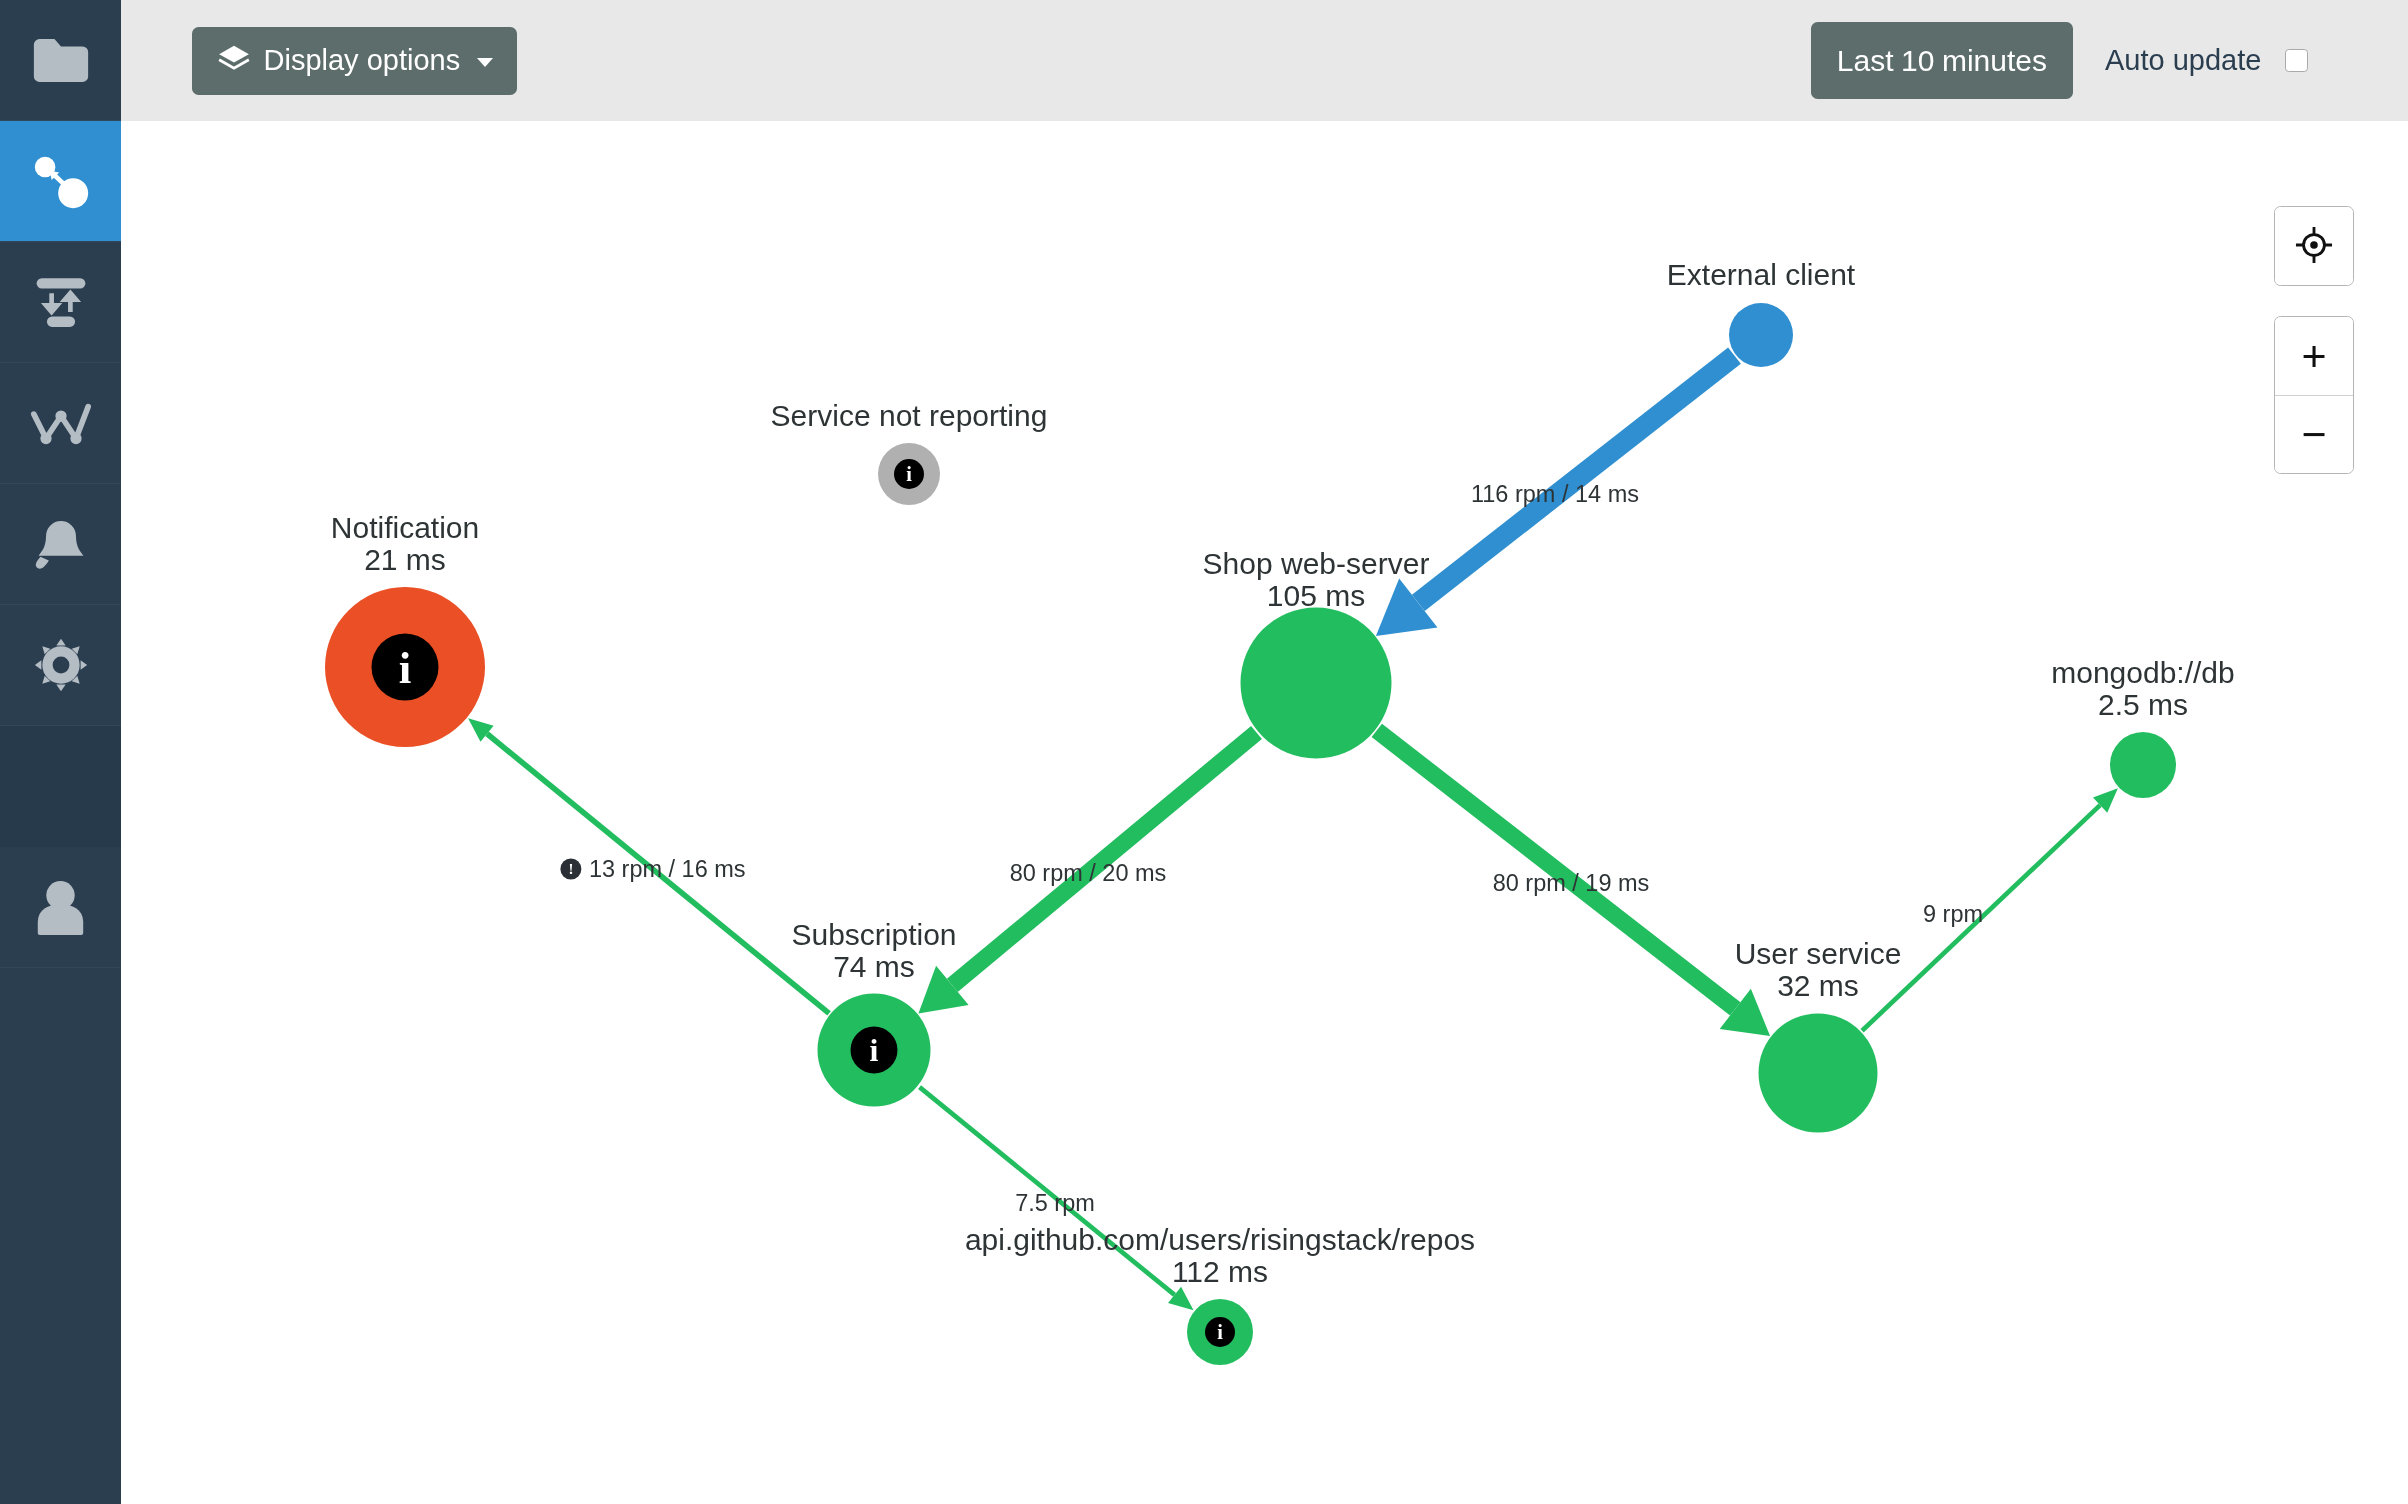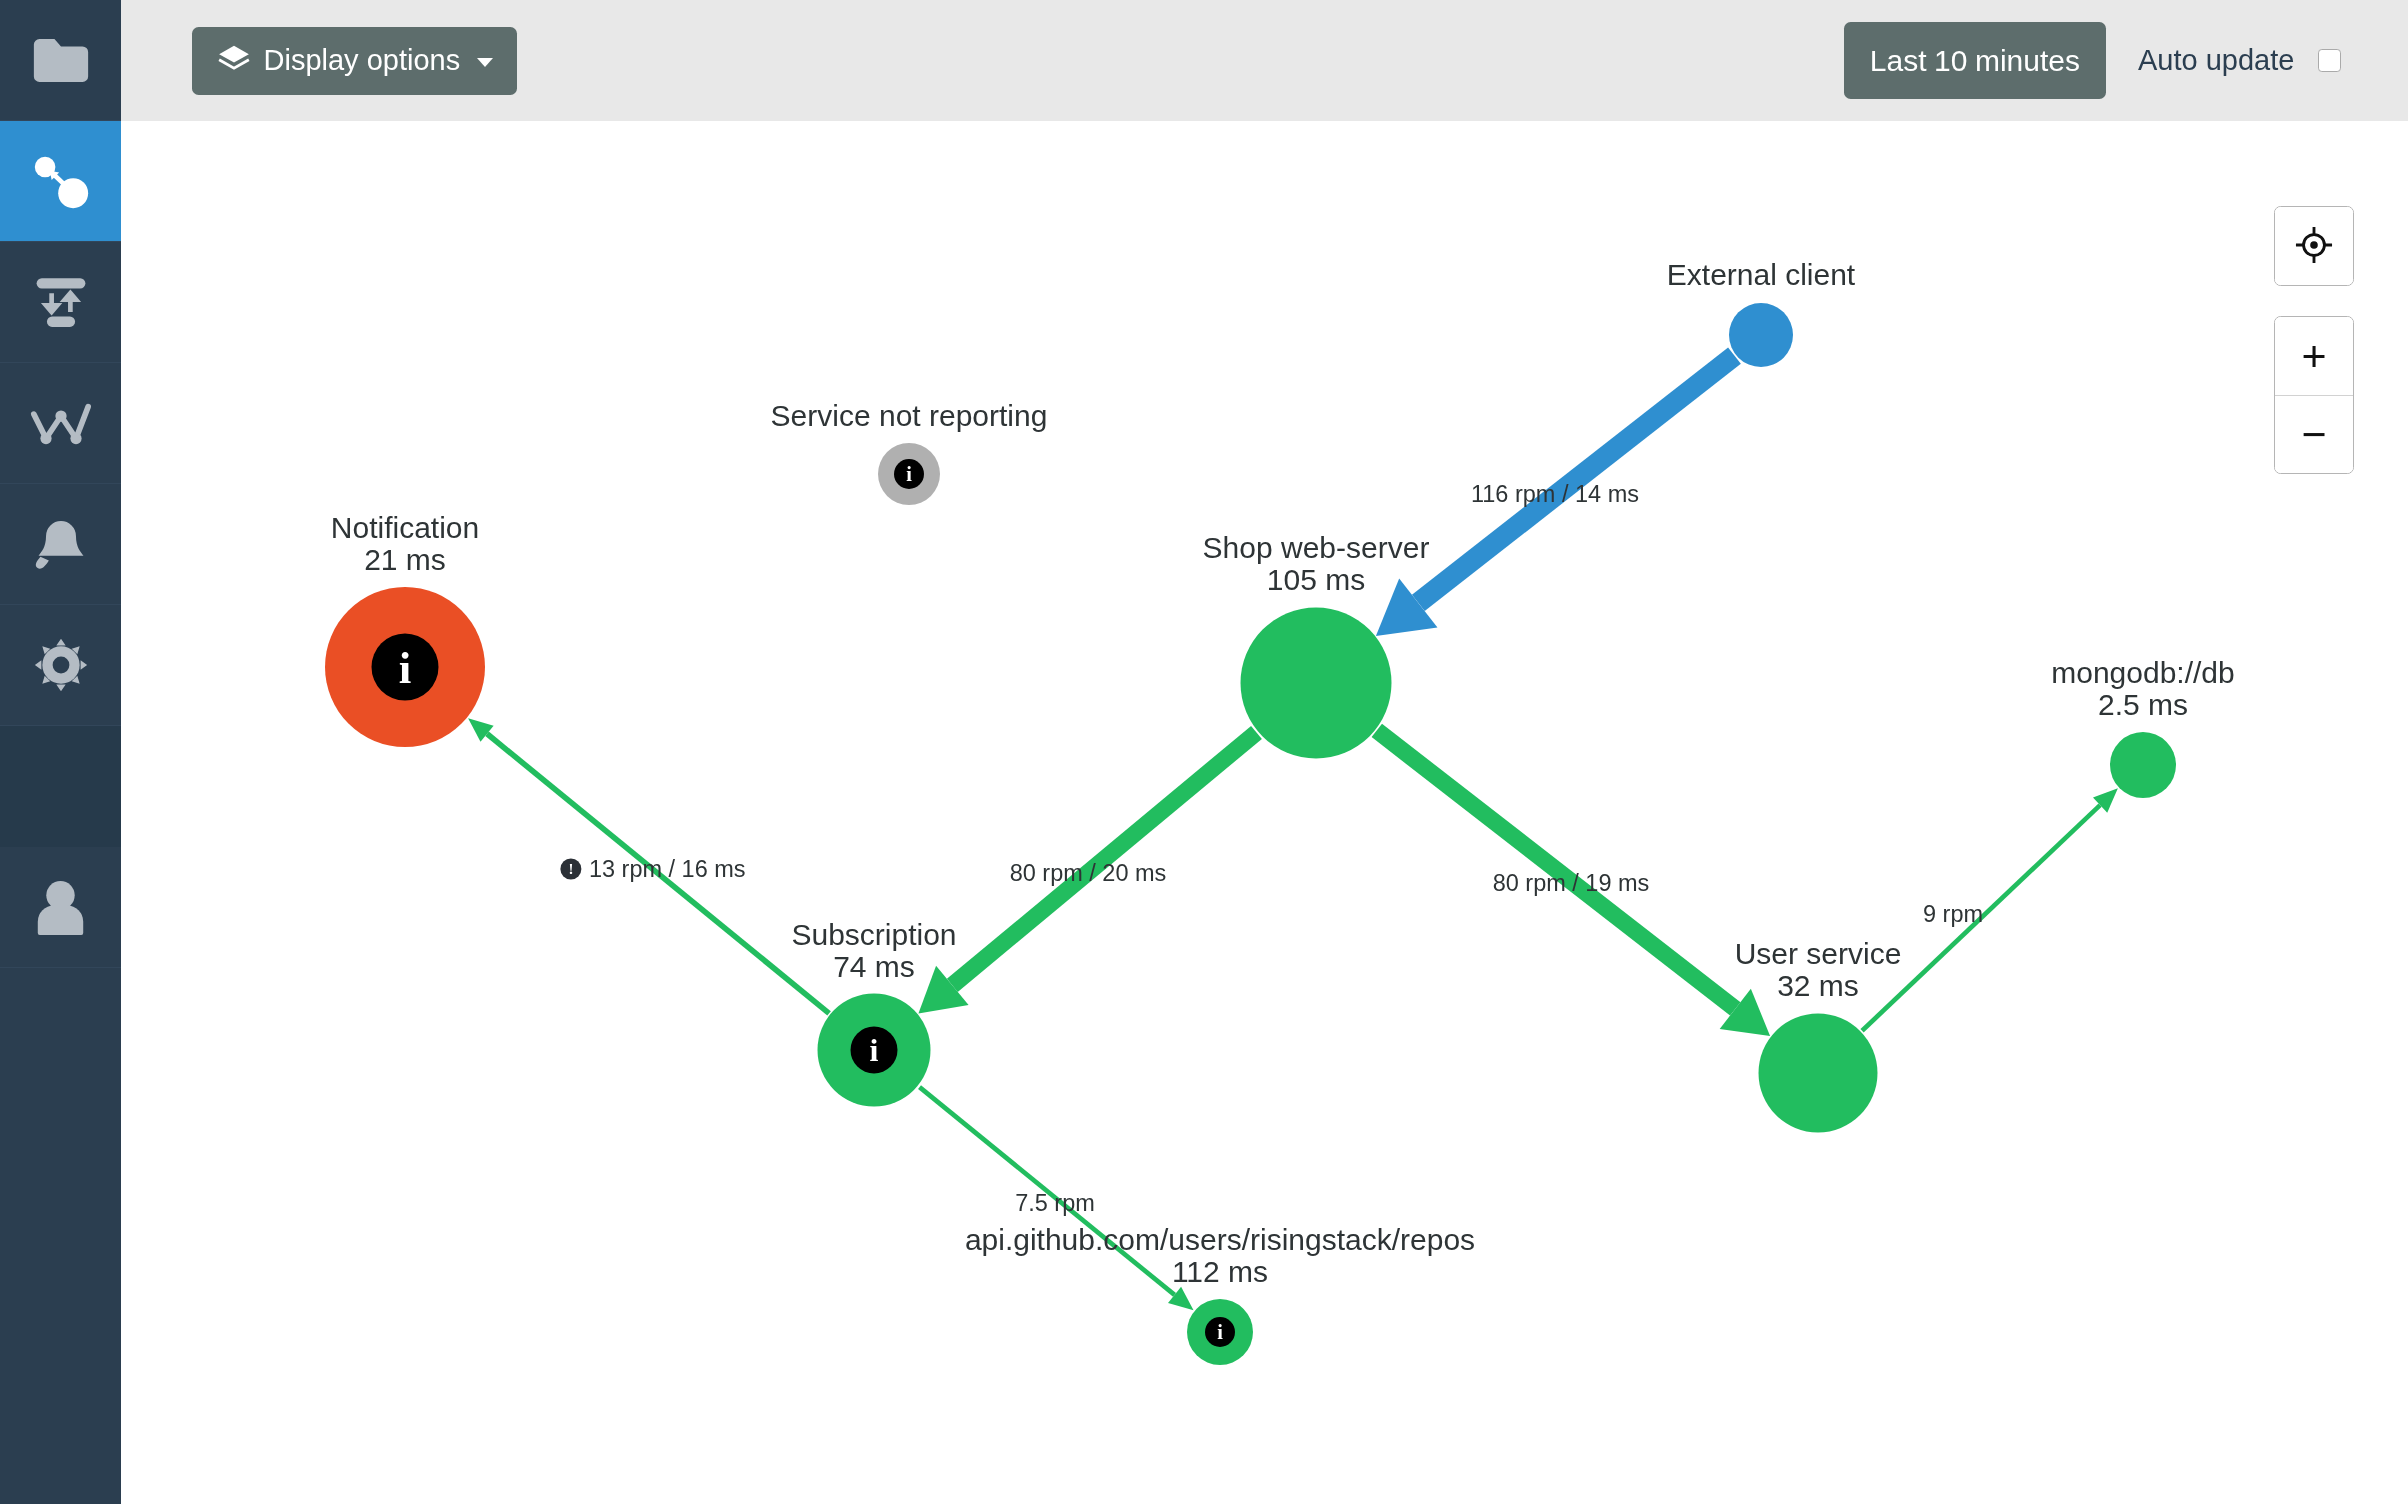--- a/index.html
+++ b/index.html
@@ -50,21 +50,21 @@
   #display-options-btn .caret {
     width: 0; height: 0;
     border-left: 8.5px solid transparent;
     border-right: 8.5px solid transparent;
     border-top: 9.4px solid #ffffff;
     margin-left: 3.8px; margin-top: 3.8px;
   }
   #toolbar-right {
     margin-left: auto;
     display: flex; align-items: center;
-    padding-right: 68px; gap: 32px;
+    padding-right: 101px; gap: 32px;
   }
   #range-btn {
     height: 77px;
     background: #5d6d6c; color: #ffffff;
     border: none; border-radius: 6.6px;
     font-size: 30px;
     font-family: "Liberation Sans", sans-serif;
     padding: 0 26px;
     display: flex; align-items: center;
     cursor: pointer;
@@ -272,21 +272,21 @@
           <div>Service not reporting</div>
         </div>
         <div class="node-circle" style="left: 788px; top: 353px; width: 62px; height: 62px; background: rgb(176, 176, 176);"></div>
         <div class="node-badge" style="left: 788px; top: 353px; width: 30px; height: 30px; font-size: 20.3px;">i</div>
         <div class="node-label" style="left: 284px; top: 391px;">
           <div>Notification</div>
           <div>21 ms</div>
         </div>
         <div class="node-circle" style="left: 284px; top: 546px; width: 160px; height: 160px; background: rgb(234, 79, 37);"></div>
         <div class="node-badge" style="left: 284px; top: 546px; width: 67px; height: 67px; font-size: 45px;">i</div>
-        <div class="node-label" style="left: 1195px; top: 411px;">
+        <div class="node-label" style="left: 1195px; top: 427px;">
           <div>Shop web-server</div>
           <div>105 ms</div>
         </div>
         <div class="node-circle" style="left: 1195px; top: 562px; width: 151px; height: 151px; background: rgb(34, 189, 95);"></div>
         <div class="node-label" style="left: 753px; top: 798px;">
           <div>Subscription</div>
           <div>74 ms</div>
         </div>
         <div class="node-circle" style="left: 753px; top: 929px; width: 113px; height: 113px; background: rgb(34, 189, 95);"></div>
         <div class="node-badge" style="left: 753px; top: 929px; width: 47px; height: 47px; font-size: 32px;">i</div>

